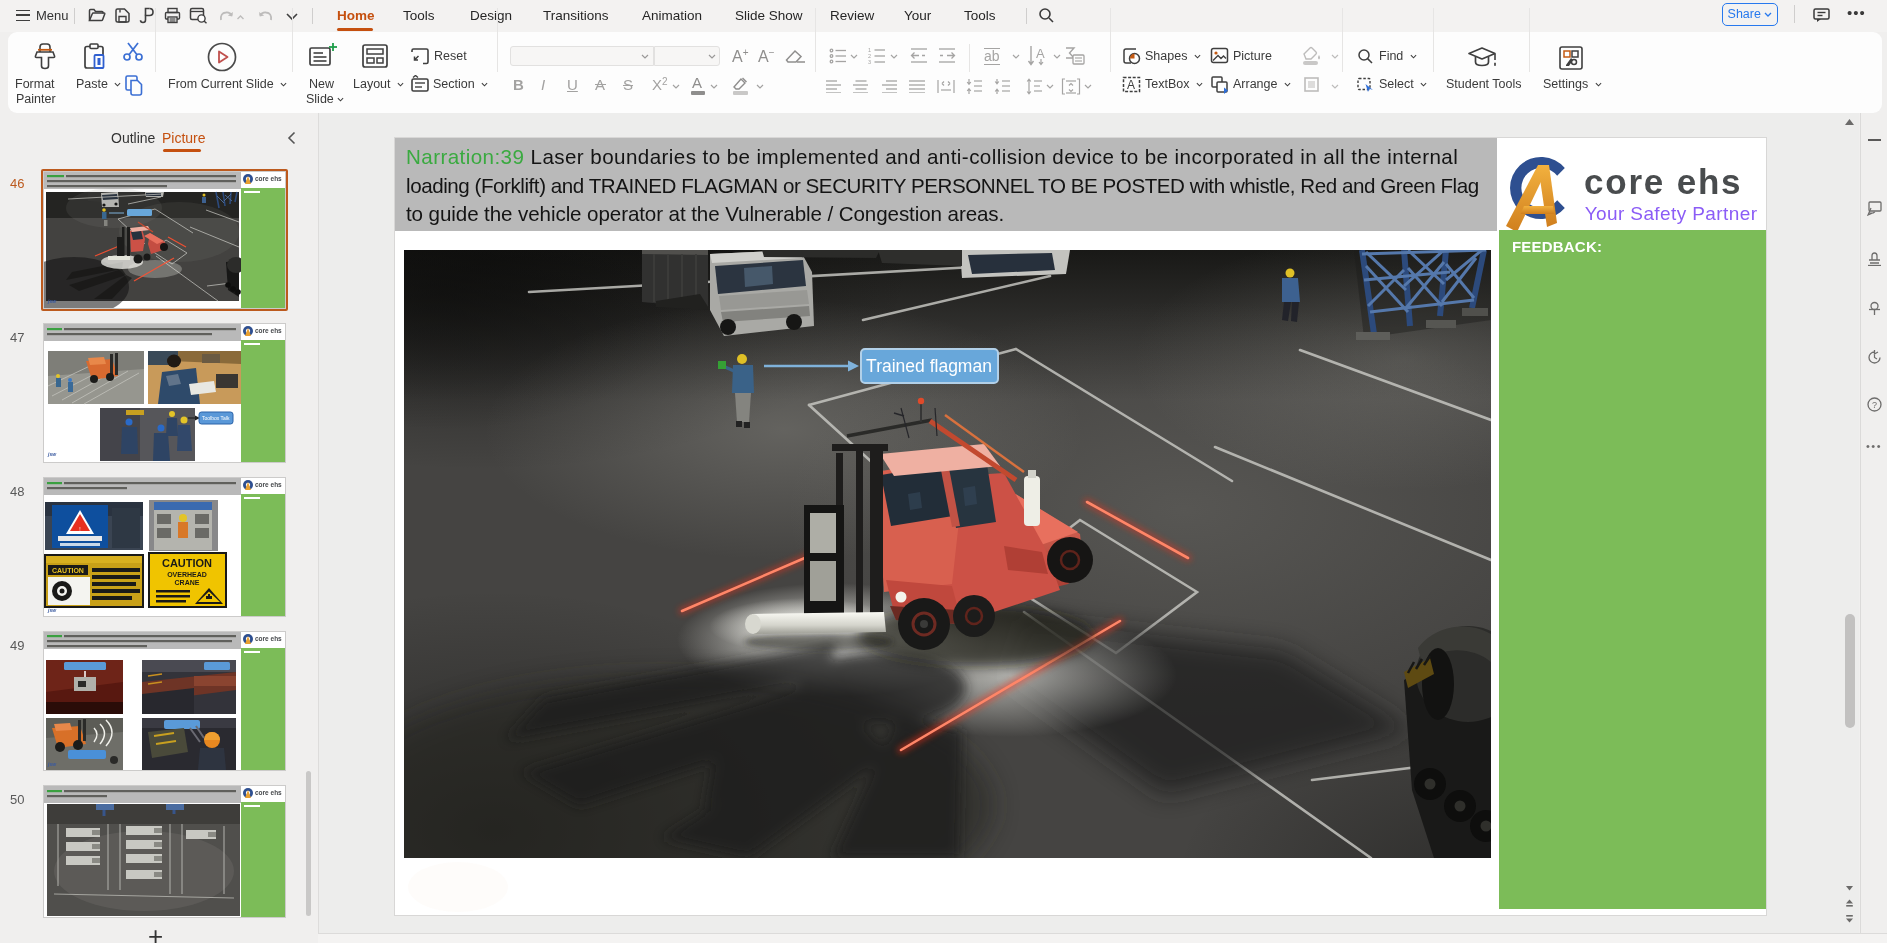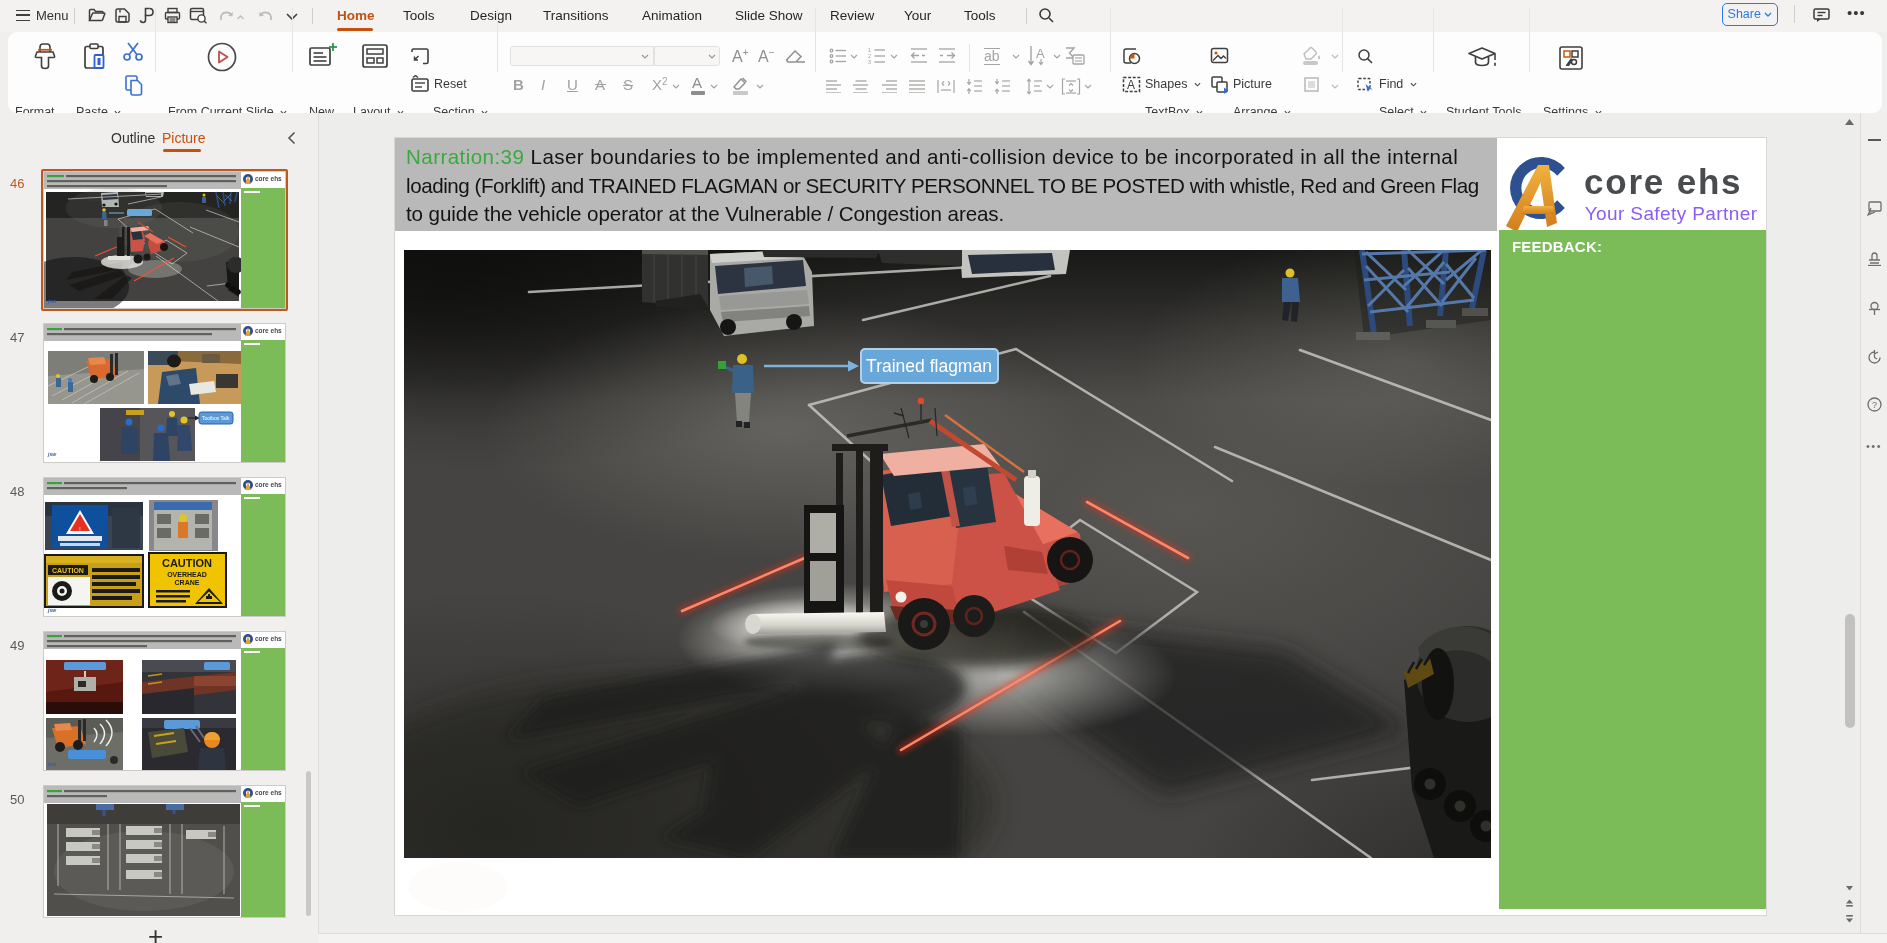--- a/index.html
+++ b/index.html
@@ -5,21 +5,21 @@
   * { margin:0; padding:0; box-sizing:border-box; }
   html,body { width:1887px; height:943px; overflow:hidden; }
   body { font-family:"Liberation Sans", sans-serif; background:#f0efee; position:relative; }
   .abs { position:absolute; }
   .topbar { left:0; top:0; width:1887px; height:32px; background:#f3f2f1; }
   .tb-txt { font-size:13px; color:#333; }
   .tab { position:absolute; top:8px; font-size:13.5px; color:#262626; }
   .vdiv { position:absolute; width:1px; background:#cfcecd; }
   .ribbon { left:8px; top:32px; width:1874px; height:81px; background:#fdfdfd; border-radius:9px; }
   .rdiv { position:absolute; width:1px; background:#e6e5e4; top:8px; height:64px; }
-  .rlabel { position:absolute; font-size:12.5px; color:#3a3a3a; white-space:nowrap;margin-top:28px; }
+  .rlabel { position:absolute; font-size:12.5px; color:#3a3a3a; white-space:nowrap; }
   .glabel { position:absolute; font-size:12.5px; color:#a8a8a8; white-space:nowrap; }
   .chev { display:inline-block; vertical-align:1px; margin-left:3px; width:7px; height:5px; }
   .sidebar { left:0; top:113px; width:318px; height:820px; background:#f0efee; }
   .canvas { left:318px; top:113px; width:1541px; height:820px; background:#ededec; }
   .slide { left:395px; top:138px; width:1371px; height:777px; background:#fff; box-shadow:0 0 0 1px #d8d7d6; }
   .narr { left:395px; top:138px; width:1102px; height:93px; background:#b9b9b9; font-size:20.6px; line-height:28.6px; color:#141414; padding:5px 10px 0 11px; letter-spacing:-0.1px; }
   .narr .g { color:#3aaa40; }
   .logobox { left:1499px; top:138px; width:267px; height:92px; background:#fff; }
   .green { left:1499px; top:230px; width:267px; height:679px; background:#7cbc58; }
   .feedback { left:1512px; top:238px; font-size:15px; font-weight:bold; color:#fff; letter-spacing:0.2px; }

